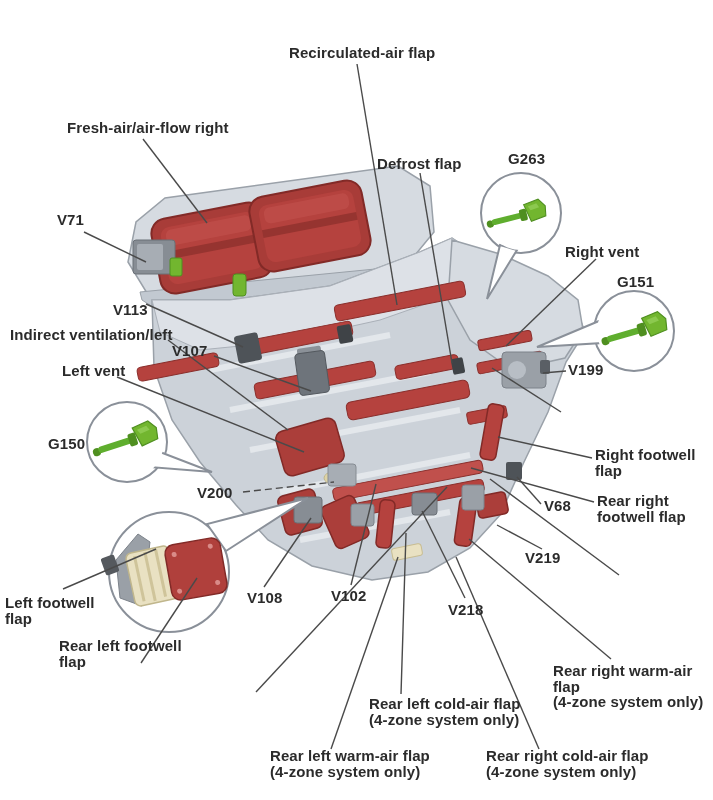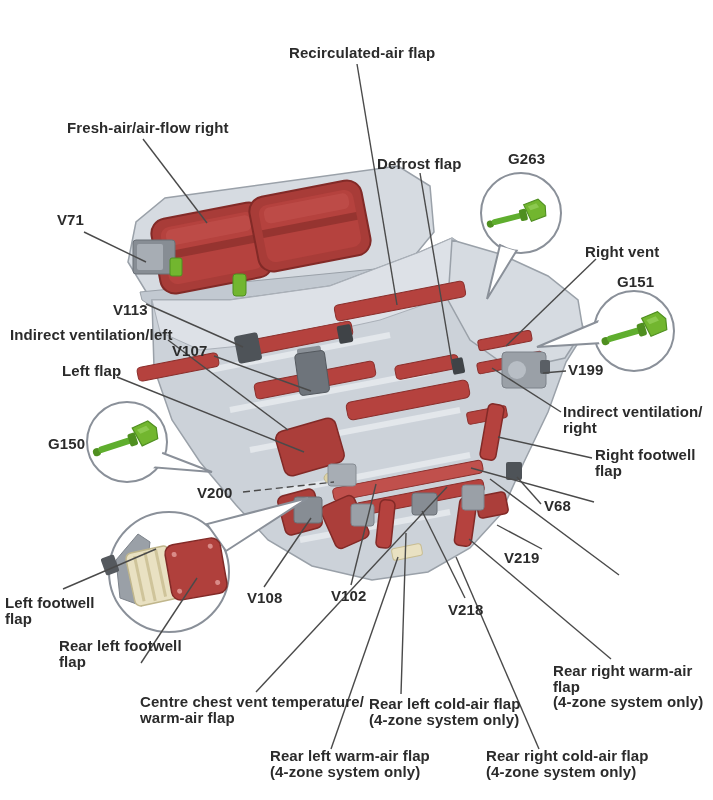--- a/index.html
+++ b/index.html
@@ -230,44 +230,42 @@
     <line class="leader" x1="331" y1="749" x2="398" y2="557"></line>
     <line class="leader" x1="539" y1="749" x2="456" y2="557"></line>
   </g>
 </svg>
 
   <div class="label" style="left:289px;top:45px">Recirculated-air flap</div>
   <div class="label" style="left:67px;top:120px">Fresh-air/air-flow right</div>
   <div class="label" style="left:377px;top:156px">Defrost flap</div>
   <div class="label" style="left:508px;top:151px">G263</div>
   <div class="label" style="left:57px;top:212px">V71</div>
-  <div class="label" style="left:585px;top:244px">Right vent</div>
+  <div class="label" style="left:565px;top:244px">Right vent</div>
   <div class="label" style="left:617px;top:274px">G151</div>
   <div class="label" style="left:113px;top:302px">V113</div>
   <div class="label" style="left:10px;top:327px">Indirect ventilation/left</div>
   <div class="label" style="left:172px;top:343px">V107</div>
-  <div class="label" style="left:62px;top:363px">Left flap</div>
+  <div class="label" style="left:62px;top:363px">Left vent</div>
   <div class="label" style="left:568px;top:362px">V199</div>
-  <div class="label" style="left:563px;top:404px">Indirect ventilation/
-right</div>
   <div class="label" style="left:48px;top:436px">G150</div>
   <div class="label" style="left:595px;top:447px">Right footwell
 flap</div>
   <div class="label" style="left:197px;top:485px">V200</div>
   <div class="label" style="left:544px;top:498px">V68</div>
-  <div class="label" style="left:504px;top:550px">V219</div>
+  <div class="label" style="left:597px;top:493px">Rear right
+footwell flap</div>
+  <div class="label" style="left:525px;top:550px">V219</div>
   <div class="label" style="left:5px;top:595px">Left footwell
 flap</div>
   <div class="label" style="left:247px;top:590px">V108</div>
   <div class="label" style="left:331px;top:588px">V102</div>
   <div class="label" style="left:448px;top:602px">V218</div>
   <div class="label" style="left:59px;top:638px">Rear left footwell
 flap</div>
-  <div class="label" style="left:140px;top:694px">Centre chest vent temperature/
-warm-air flap</div>
   <div class="label" style="left:369px;top:696px">Rear left cold-air flap
 (4-zone system only)</div>
   <div class="label" style="left:553px;top:663px">Rear right warm-air flap
 (4-zone system only)</div>
   <div class="label" style="left:270px;top:748px">Rear left warm-air flap
 (4-zone system only)</div>
   <div class="label" style="left:486px;top:748px">Rear right cold-air flap
 (4-zone system only)</div>
 
 </div>

